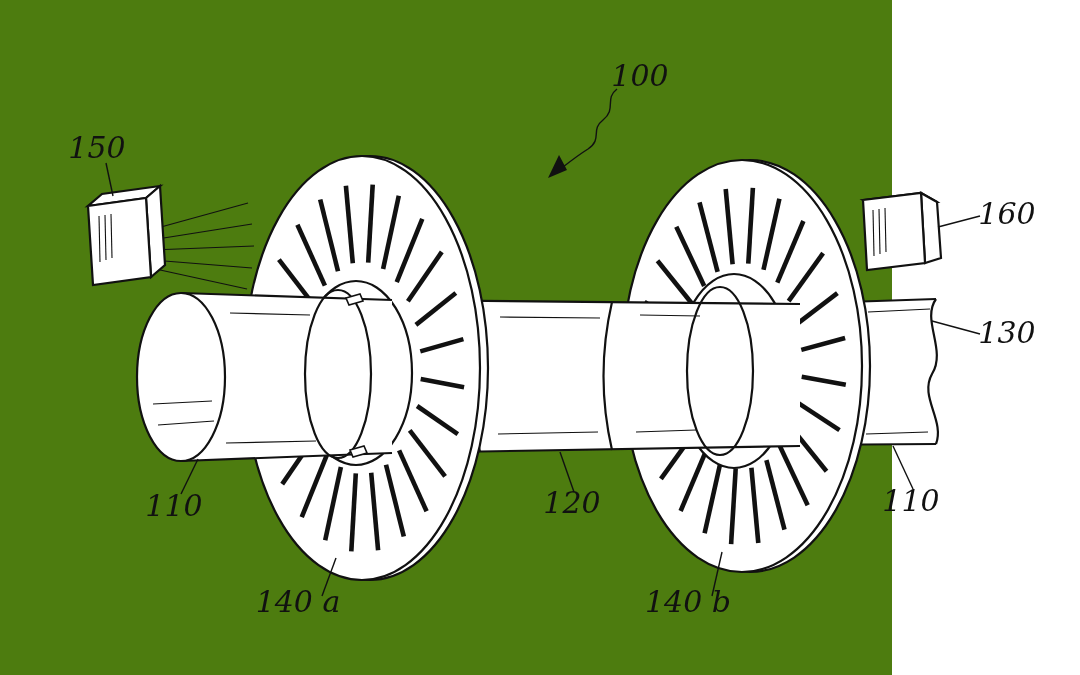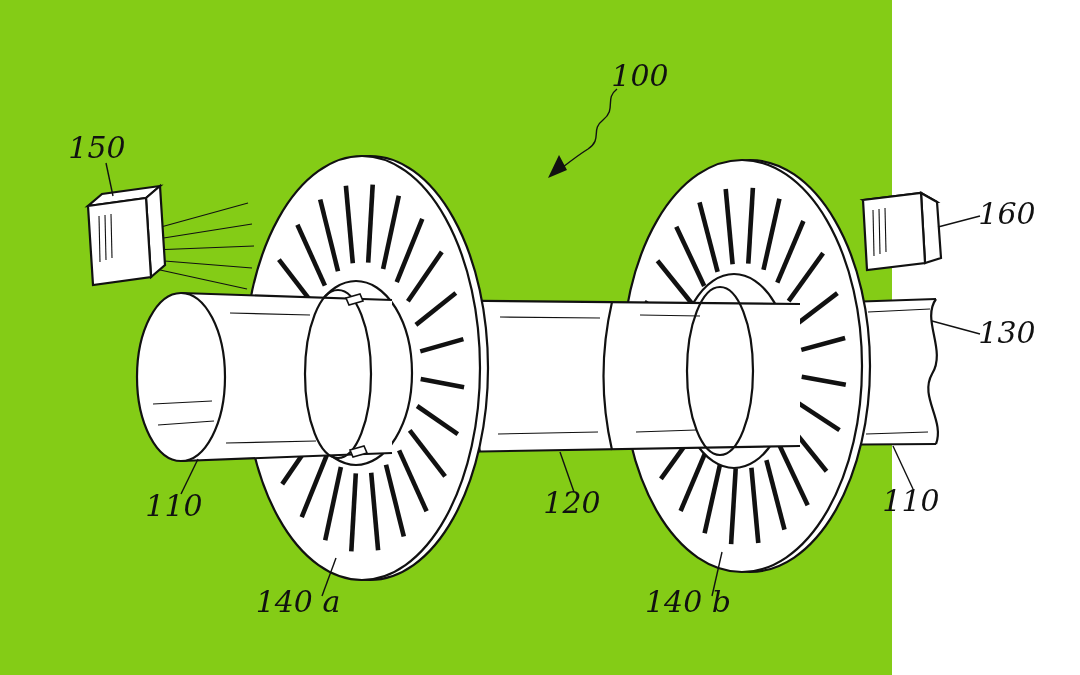--- a/index.html
+++ b/index.html
@@ -8,21 +8,21 @@
     background: #ffffff;
     width: 1080px;
     height: 675px;
     overflow: hidden;
     font-family: "DejaVu Serif", serif;
   }
   .figure-wrap {
     width: 892px;
     height: 675px;
     position: relative;
-    background: #84cc16;
+    background: #4d7c0f;
   }
   svg { display: block; }
   .ink   { stroke: #111111; fill: none; }
   .w2    { stroke-width: 2.2; }
   .w1    { stroke-width: 1.1; }
   .wl    { stroke-width: 1.4; }
   .white { fill: #ffffff; }
   .callout {
     font-family: "DejaVu Serif", serif;
     font-style: italic;

